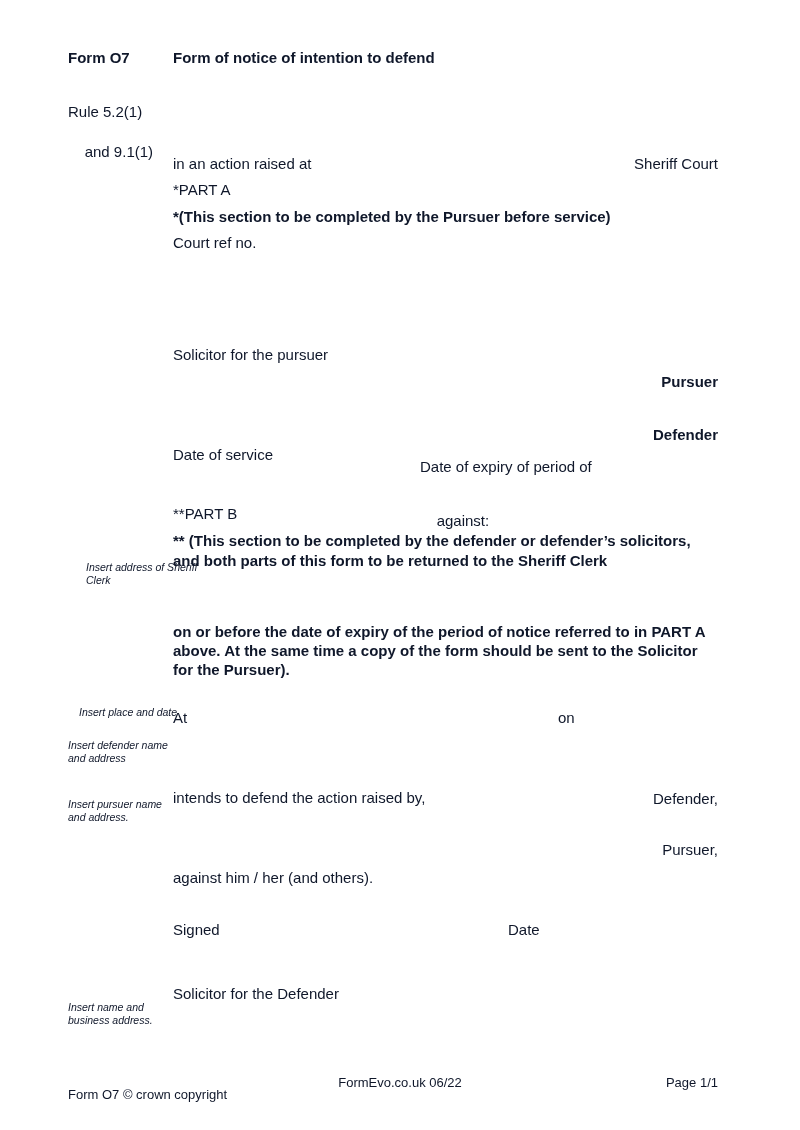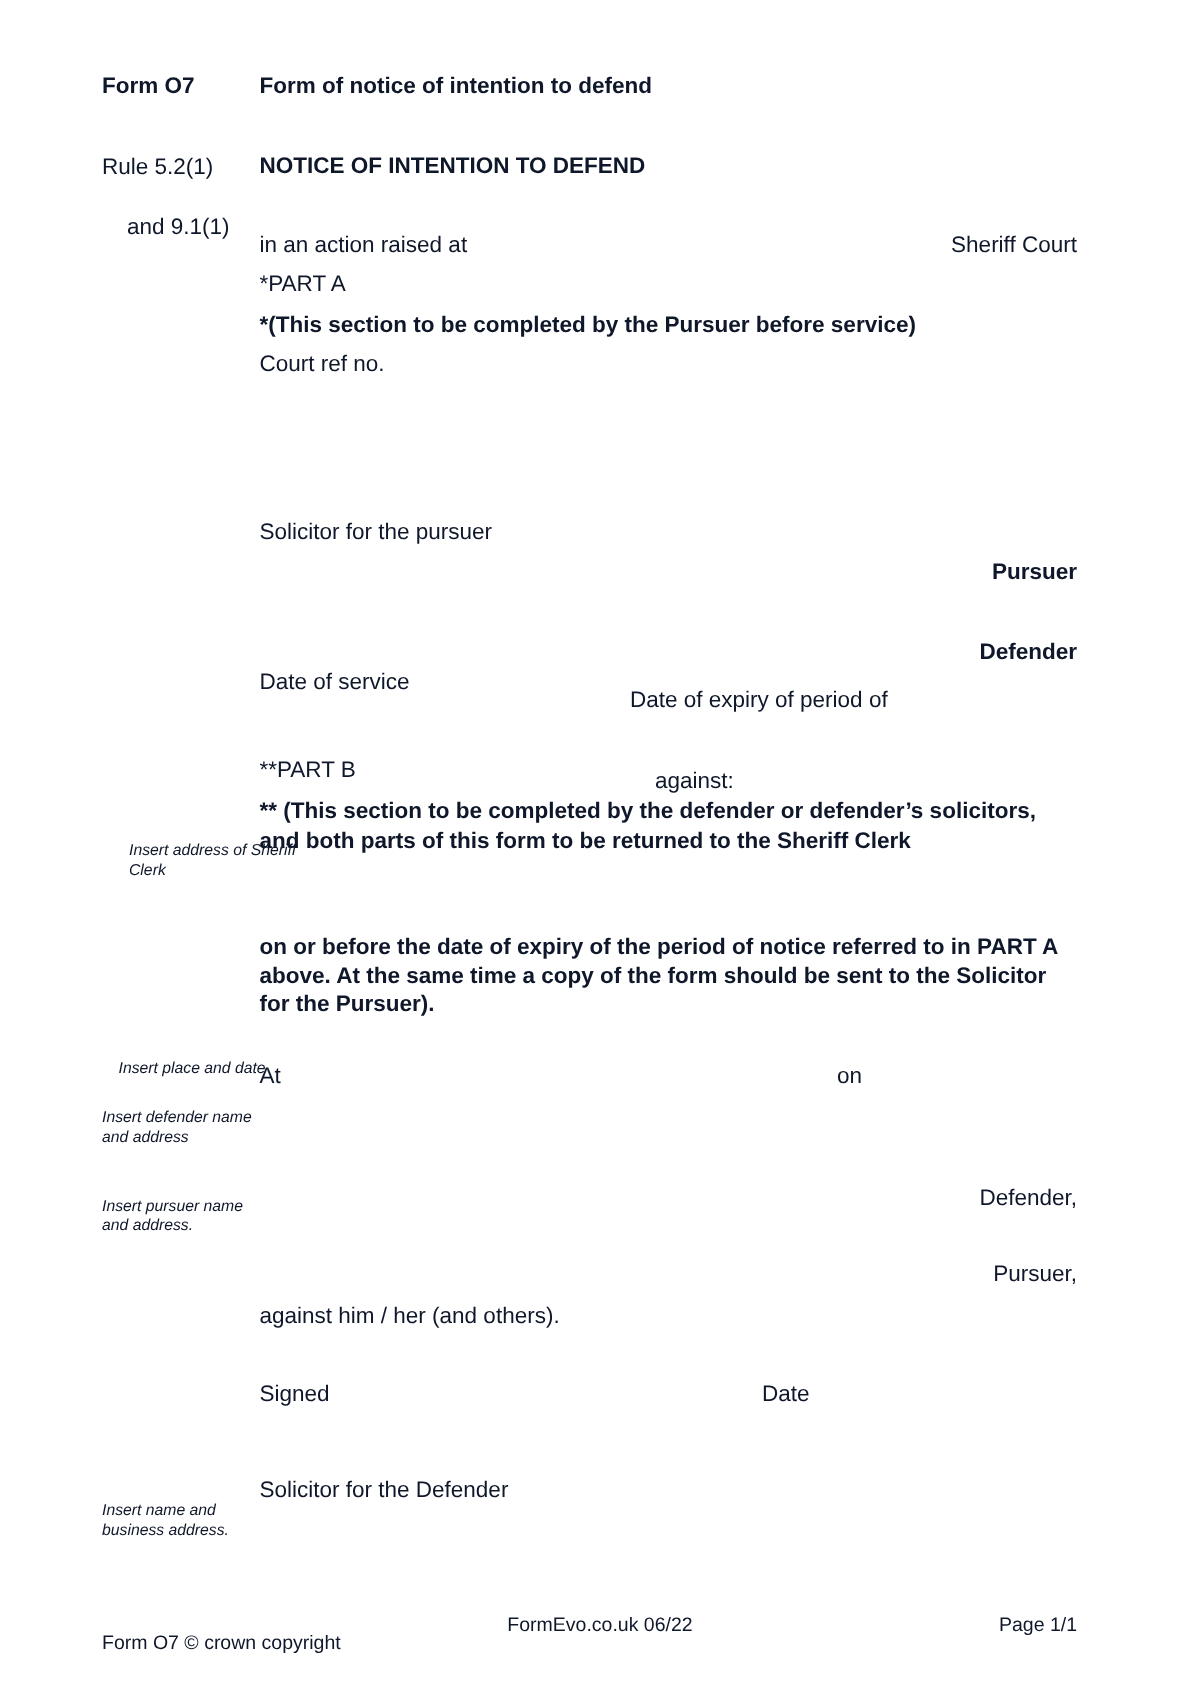--- a/index.html
+++ b/index.html
@@ -32,21 +32,20 @@
 </head>
 <body>
 
 <div class="page">
 
   <div class="abs bold" style="left:68px; top:49px;">Form O7</div>
   <div class="abs bold" style="left:173px; top:49px;">Form of notice of intention to defend</div>
 
   <div class="abs" style="left:68px; top:102px; line-height:20px;"><span>Rule 5.2(1)</span><br>
     <span>and 9.1(1)</span></div>
-  <div class="abs bold" style="left:173px; top:102px;">NOTICE OF INTENTION TO DEFEND</div>
 
   <div class="abs" style="left:173px; top:155px;">in an action raised at</div>
   <div class="abs right" style="right:82px; top:155px;">Sheriff Court</div>
 
   <div class="abs" style="left:173px; top:181px;">*PART A</div>
   <div class="abs bold" style="left:173px; top:208px;">*(This section to be completed by the Pursuer before service)</div>
   <div class="abs" style="left:173px; top:234px;">Court ref no.</div>
 
   <div class="abs" style="left:173px; top:346px;">Solicitor for the pursuer</div>
   <div class="abs bold right" style="right:82px; top:373px;">Pursuer</div>
@@ -57,20 +56,21 @@
     <span>against:</span></div>
 
   <div class="abs" style="left:173px; top:505px;">**PART B</div>
   <div class="abs bold instr lh20" style="left:173px; top:531px;">** (This section to be completed by the defender or defender’s solicitors, and both parts of this form to be returned to the Sheriff Clerk</div>
   <div class="abs bold instr lh19" style="left:173px; top:622px;">on or before the date of expiry of the period of notice referred to in PART A above. At the same time a copy of the form should be sent to the Solicitor for the Pursuer).</div>
 
   <div class="abs" style="left:173px; top:709px;">At</div>
   <div class="abs" style="left:558px; top:709px;">on</div>
 
   <div class="abs right" style="right:82px; top:763px;margin-top:27px;">Defender,</div>
+  <div class="abs" style="left:173px; top:789px;">intends to defend the action raised by,</div>
   <div class="abs right" style="right:82px; top:841px;">Pursuer,</div>
   <div class="abs" style="left:173px; top:869px;">against him / her (and others).</div>
 
   <div class="abs" style="left:173px; top:921px;">Signed</div>
   <div class="abs" style="left:508px; top:921px;">Date</div>
 
   <div class="abs" style="left:173px; top:985px;">Solicitor for the Defender</div>
 
   <div class="abs margin-note" style="left:86px; top:561px;">Insert address of Sheriff Clerk</div>
   <div class="abs margin-note" style="left:68px; top:706px;margin-left:11px;">Insert place and date</div>

